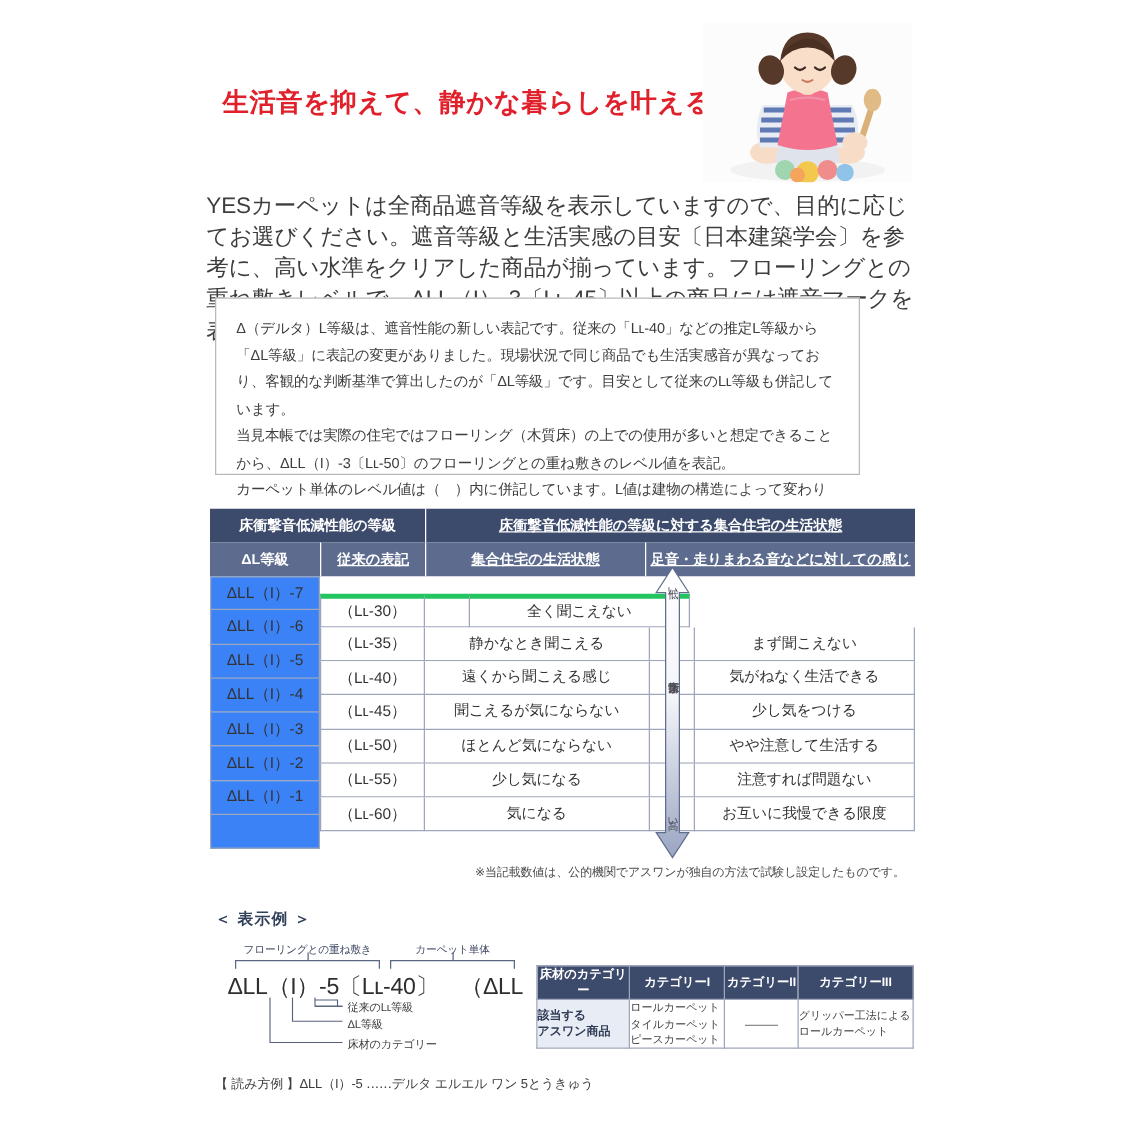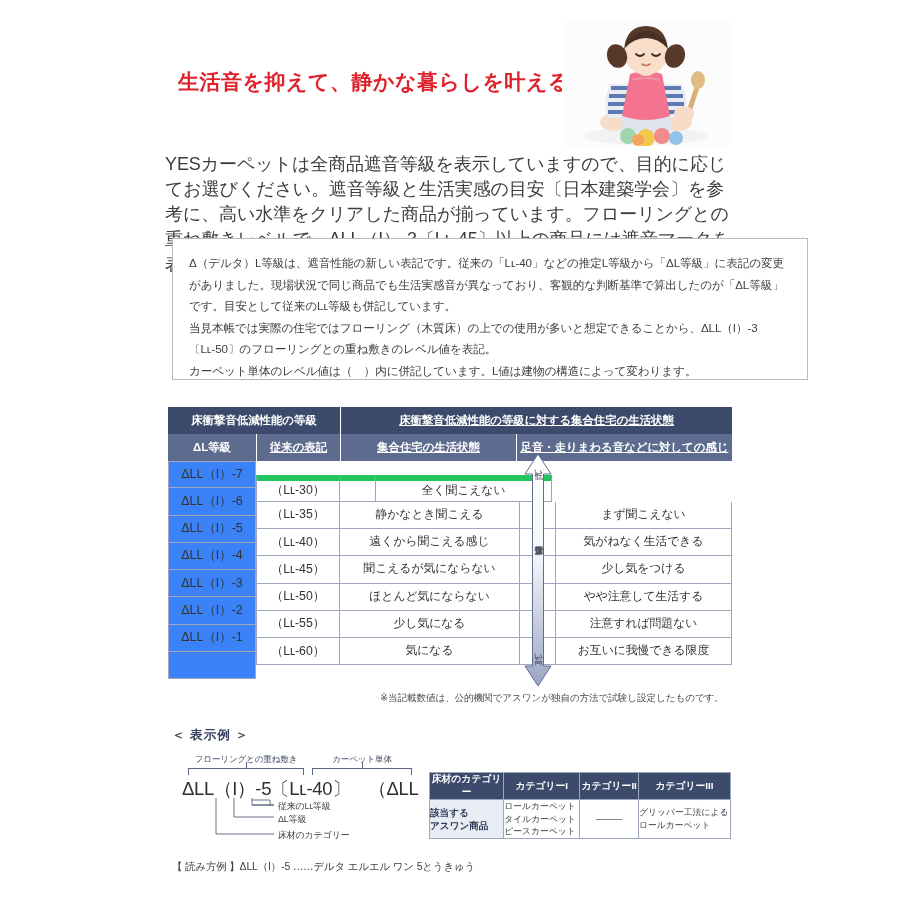--- a/index.html
+++ b/index.html
@@ -48,21 +48,21 @@
     line-height: 25px;
     color: #3d3d3d;
     letter-spacing: -0.1px;
   }
 
   
   #note-box {
     position: absolute;
     left: 172px;
     top: 238px;
-    width: 636px;
+    width: 516px;
     height: 142px;
     border: 1px solid #b9b9b9;
     box-sizing: border-box;
     background: #fff;
   }
   #note-box .note-inner {
     padding: 13px 16px 0 16px;
     font-size: 11.6px;
     line-height: 21.5px;
     color: #3d3d3d;
@@ -140,21 +140,21 @@
     align-items: center;
     justify-content: center;
     font-size: 12.1px;
     color: #333;
     background: #fff;
   }
   .rcell.ll { border-left: 1px solid #9ea6bb; font-size: 12.3px; }
   .rcell.feel { font-size: 11.8px; }
   .rcell.life { font-size: 11.8px; border-right: 1px solid #9ea6bb; }
   .rcell.arrowcell { border-right: 1px solid #9ea6bb; }
-  .rrow.firstr .rcell { border-top: 6px solid #22c55e; }
+  .rrow.firstr .rcell { border-top: 4px solid #22c55e; }
 
   
   #impact-arrow {
     position: absolute;
     left: 352px;
     top: -11px;
     width: 36px;
     height: 240px;
     pointer-events: none;
   }

